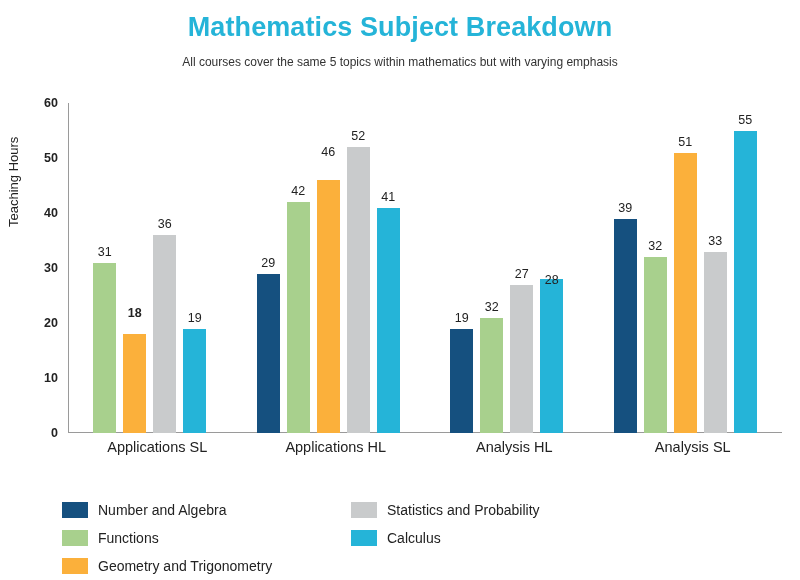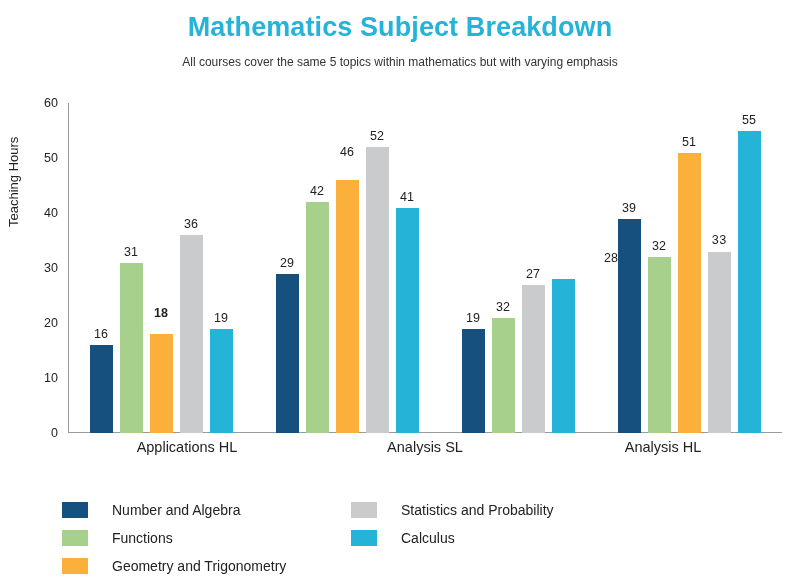--- a/index.html
+++ b/index.html
@@ -65,20 +65,21 @@
     width: 38px;
     height: 330px;
   }
   .ytick {
     position: absolute;
     right: 4px;
     font-size: 12.5px;
     color: #222;
     transform: translateY(-50%);
     text-align: right;
+    font-weight: bold;
   }
   .axis-line-y {
     position: absolute;
     left: 0;
     top: 0;
     bottom: 0;
     width: 1px;
     background: #9a9a9a;
   }
   .axis-line-x {
@@ -147,21 +148,21 @@
     top: 484px;
     width: 560px;
     display: grid;
     grid-template-columns: 1fr 1fr;
     grid-auto-rows: 28px;
     column-gap: 18px;
   }
   .legend-item {
     display: flex;
     align-items: center;
-    gap: 24px;
+    gap: 10px;
   }
   .legend-swatch {
     width: 26px;
     height: 16px;
     flex: 0 0 auto;
   }
   .legend-label {
     font-size: 14px;
     color: #222;
   }
@@ -185,24 +186,20 @@
           <div class="ytick" style="top: 165px;">30</div>
           <div class="ytick" style="top: 110px;">40</div>
           <div class="ytick" style="top: 55px;">50</div>
           <div class="ytick" style="top: 0px;">60</div>
         </div>
       <div class="axis-line-y"></div>
       <div class="axis-line-x"></div>
       <div class="groups" id="groups">
           <div class="group">
             <div class="bar" style="height: 330px;">
-              <div class="bar-rect" style="height: 88px; background: rgb(21, 80, 127);"></div>
-              <div class="bar-value" style="bottom: 92px;">16</div>
-            </div>
-            <div class="bar" style="height: 330px;">
               <div class="bar-rect" style="height: 170.5px; background: rgb(168, 208, 141);"></div>
               <div class="bar-value" style="bottom: 174.5px;">31</div>
             </div>
             <div class="bar" style="height: 330px;">
               <div class="bar-rect" style="height: 99px; background: rgb(251, 176, 59);"></div>
               <div class="bar-value" style="bottom: 113px; font-weight: bold;">18</div>
             </div>
             <div class="bar" style="height: 330px;">
               <div class="bar-rect" style="height: 198px; background: rgb(201, 203, 204);"></div>
               <div class="bar-value" style="bottom: 202px;">36</div>
@@ -242,52 +239,53 @@
             <div class="bar" style="height: 330px;">
               <div class="bar-rect" style="height: 115.5px; background: rgb(168, 208, 141);"></div>
               <div class="bar-value" style="bottom: 119.5px;">32</div>
             </div>
             <div class="bar" style="height: 330px;">
               <div class="bar-rect" style="height: 148.5px; background: rgb(201, 203, 204);"></div>
               <div class="bar-value" style="bottom: 152.5px;">27</div>
             </div>
             <div class="bar" style="height: 330px;">
               <div class="bar-rect" style="height: 154px; background: rgb(37, 180, 216);"></div>
-              <div class="bar-value" style="bottom: 168px; margin-left: 48px;">28</div>
+              <div class="bar-value" style="bottom: 146px;">28</div>
             </div>
           </div>
           <div class="group">
             <div class="bar" style="height: 330px;">
               <div class="bar-rect" style="height: 214.5px; background: rgb(21, 80, 127);"></div>
               <div class="bar-value" style="bottom: 218.5px;">39</div>
             </div>
             <div class="bar" style="height: 330px;">
               <div class="bar-rect" style="height: 176px; background: rgb(168, 208, 141);"></div>
               <div class="bar-value" style="bottom: 180px;">32</div>
             </div>
             <div class="bar" style="height: 330px;">
               <div class="bar-rect" style="height: 280.5px; background: rgb(251, 176, 59);"></div>
               <div class="bar-value" style="bottom: 284.5px;">51</div>
             </div>
-            <div class="bar" style="height: 330px; font-family: Liberation Mono, monospace;">
+            <div class="bar" style="height: 330px;">
               <div class="bar-rect" style="height: 181.5px; background: rgb(201, 203, 204);"></div>
               <div class="bar-value" style="bottom: 185.5px;">33</div>
             </div>
             <div class="bar" style="height: 330px;">
               <div class="bar-rect" style="height: 302.5px; background: rgb(37, 180, 216);"></div>
               <div class="bar-value" style="bottom: 306.5px;">55</div>
             </div>
           </div>
         </div>
     </div>
 
     <div class="xlabels" id="xlabels">
+        <div class="xlabel">Applications SL</div>
         <div class="xlabel">Applications HL</div>
+        <div class="xlabel">Analysis HL</div>
         <div class="xlabel">Analysis SL</div>
-        <div class="xlabel">Analysis HL</div>
       </div>
   </div>
 
   <div class="legend" id="legend">
       <div class="legend-item">
         <span class="legend-swatch" style="background: rgb(21, 80, 127);"></span>
         <span class="legend-label">Number and Algebra</span>
       </div>
       <div class="legend-item">
         <span class="legend-swatch" style="background: rgb(201, 203, 204);"></span>

